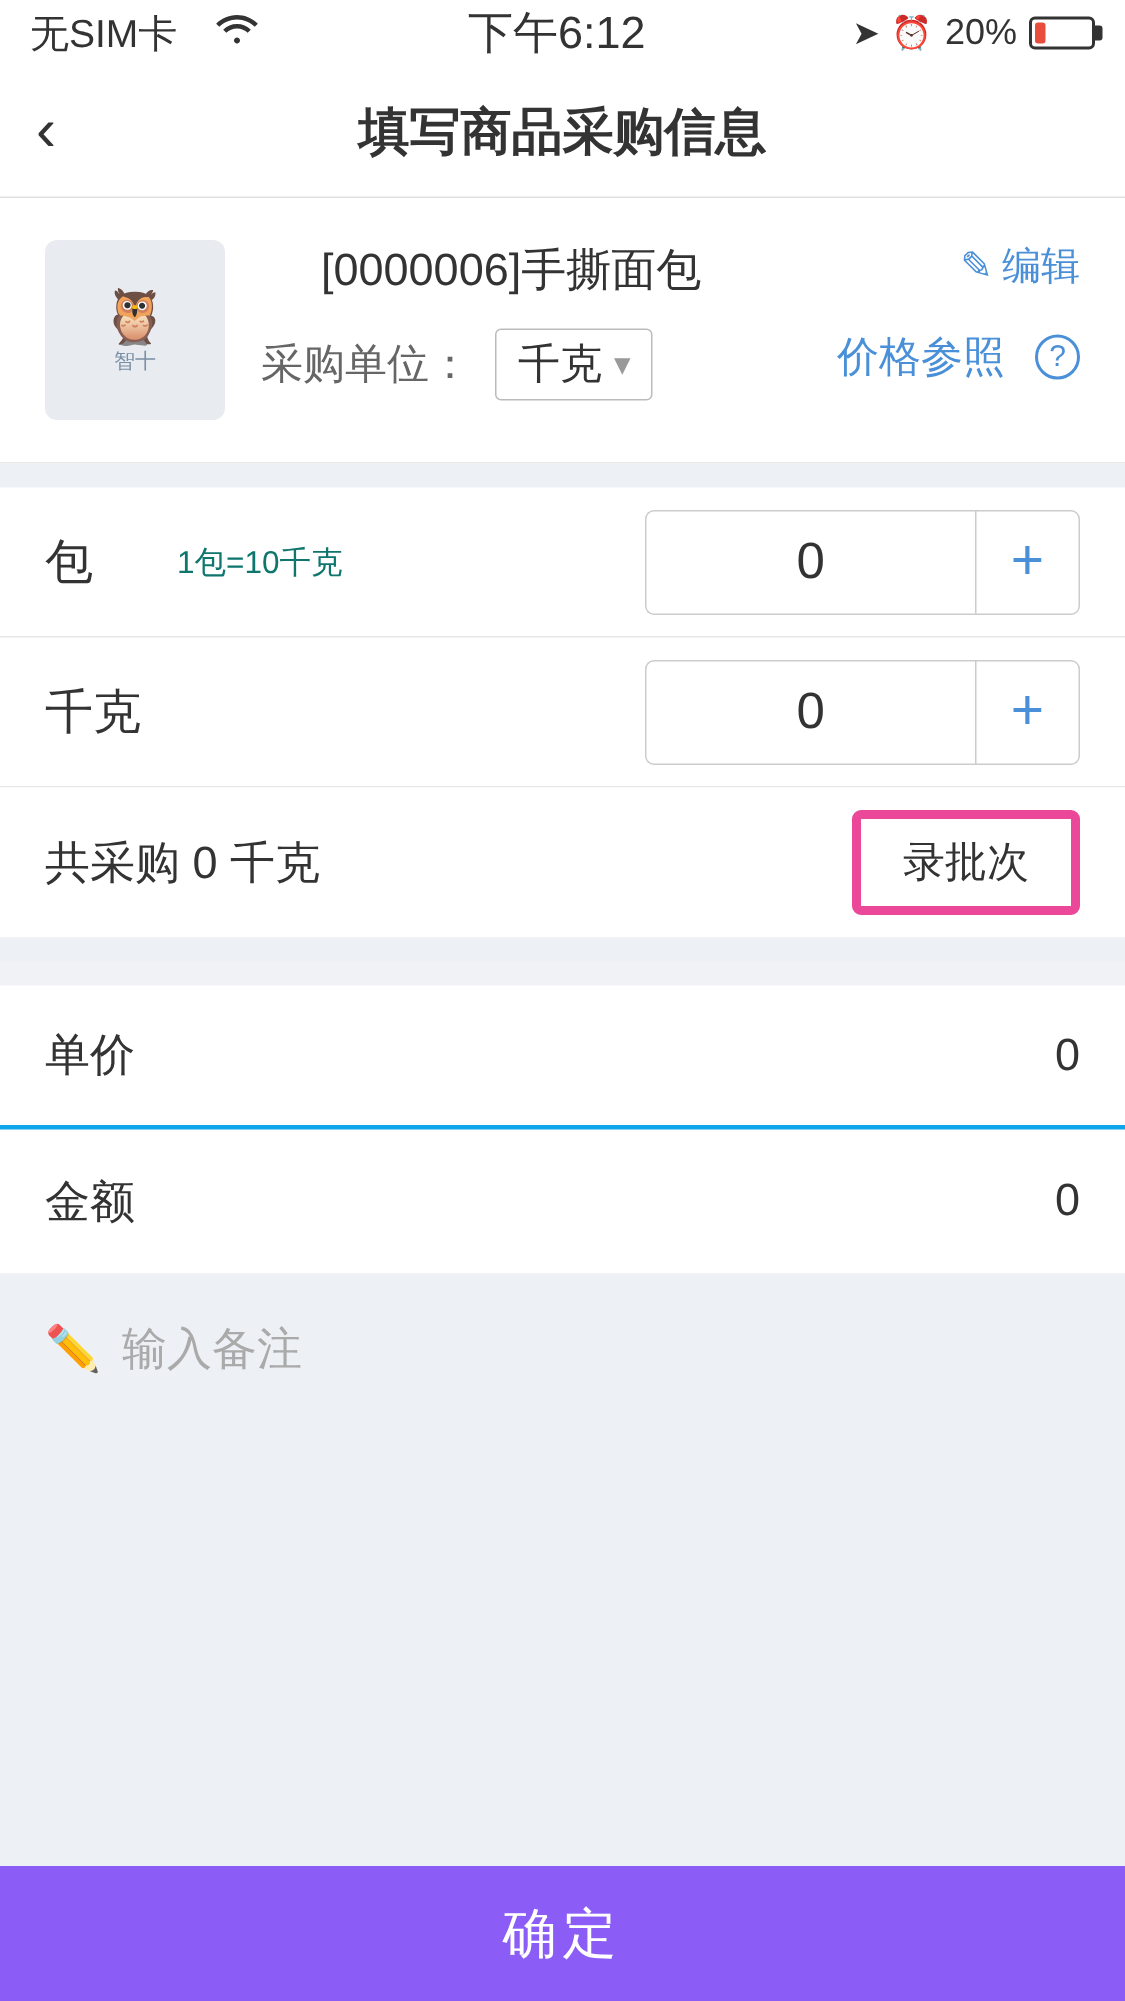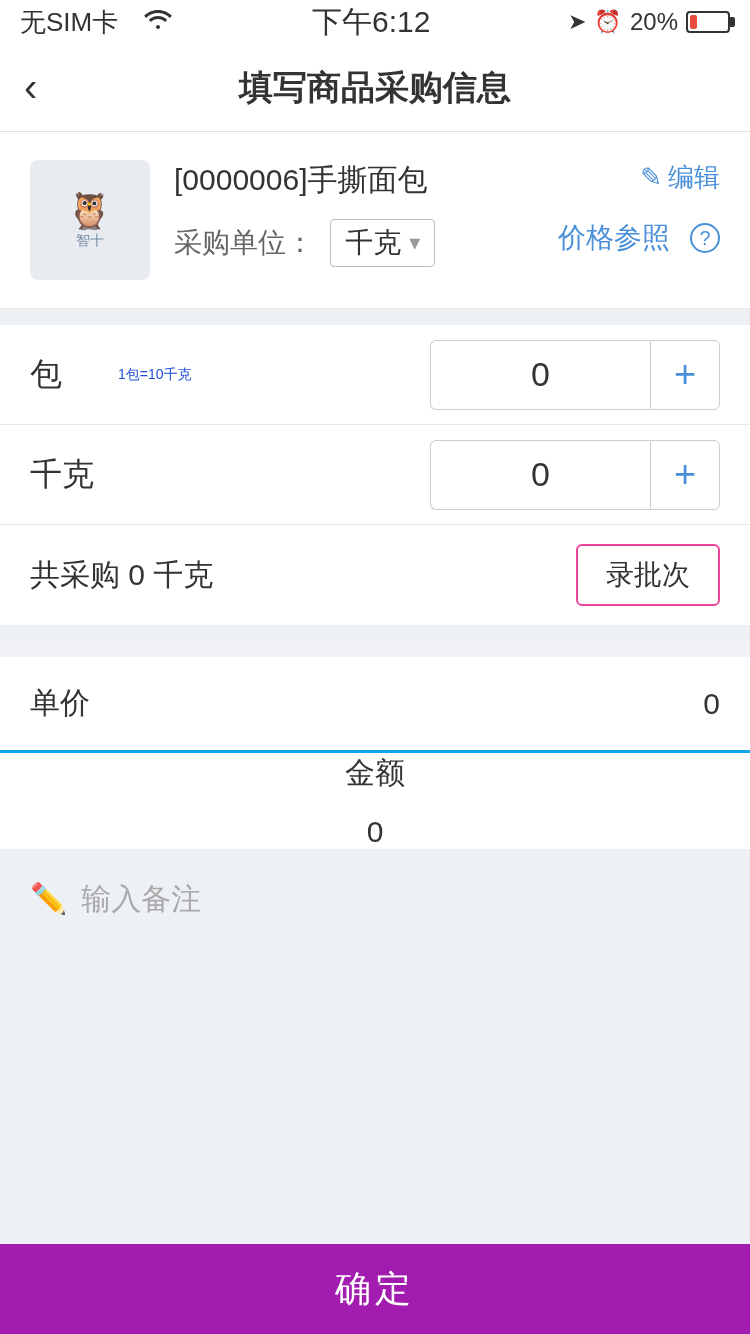--- a/index.html
+++ b/index.html
@@ -104,20 +104,21 @@
       font-size: 44px;
       line-height: 1;
       text-align: center;
     }
     .product-info { flex: 1; }
     .product-info-top {
       display: flex;
       justify-content: space-between;
       align-items: flex-start;
       margin-bottom: 18px;
+      margin-left: 40px;
     }
     .product-name {
       font-size: 30px;
       color: #333;
       font-weight: 500;
     }
     .edit-btn {
       font-size: 26px;
       color: #4a90d9;
       display: flex;
@@ -177,22 +178,22 @@
       padding: 0 30px;
       height: 100px;
       border-bottom: 1px solid #e8e8e8;
     }
     .input-row-label {
       font-size: 32px;
       color: #333;
       min-width: 80px;
     }
     .input-row-sublabel {
-      font-size: 14px;
-      color: #1d4ed8;
+      font-size: 21px;
+      color: #0f766e;
       margin-left: 8px;
       flex: 1;
     }
     .input-row-control {
       display: flex;
       align-items: center;
       gap: 0;
     }
     .qty-input {
       width: 220px;
@@ -227,40 +228,40 @@
       align-items: center;
       justify-content: space-between;
       padding: 0 30px;
       height: 100px;
     }
     .total-label {
       font-size: 30px;
       color: #333;
     }
     .record-batch-btn {
-      border: 2px solid #ec4899;
+      border: 6px solid #ec4899;
       border-radius: 6px;
       padding: 10px 28px;
       font-size: 28px;
       color: #333;
       background: #fff;
       cursor: pointer;
     }
 
     
     .info-section { background: #fff; margin-top: 16px; }
     .info-row {
       display: flex;
       align-items: center;
       justify-content: space-between;
       padding: 0 30px;
       height: 96px;
       border-bottom: 3px solid #0ea5e9;
     }
-    .info-row:last-child { border-bottom: none; flex-direction: column; }
+    .info-row:last-child { border-bottom: none; }
     .info-label { font-size: 30px; color: #333; }
     .info-value { font-size: 30px; color: #333; }
 
     
     .note-section {
       background: #edf0f5;
       margin-top: 0;
       padding: 30px 30px;
       min-height: 200px;
       display: flex;
@@ -270,21 +271,21 @@
     .note-icon { font-size: 30px; color: #999; margin-top: 2px; }
     .note-placeholder { font-size: 30px; color: #aaa; }
 
     
     .bottom-btn {
       position: fixed;
       bottom: 0;
       left: 0;
       width: 750px;
       height: 90px;
-      background: #a21caf;
+      background: #8b5cf6;
       display: flex;
       align-items: center;
       justify-content: center;
       font-size: 36px;
       color: #fff;
       font-weight: 500;
       cursor: pointer;
       letter-spacing: 4px;
     }
 

